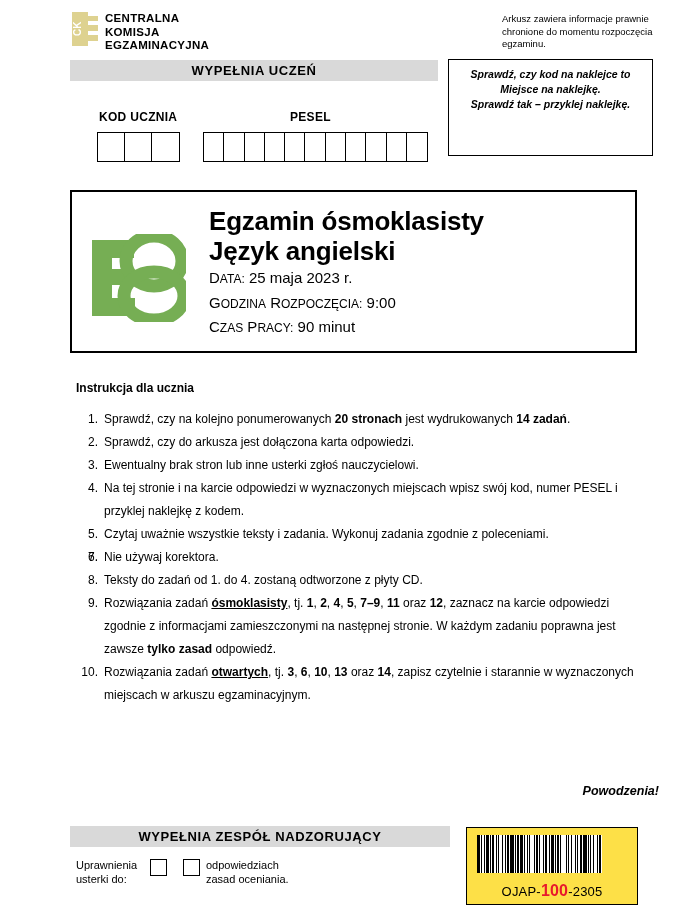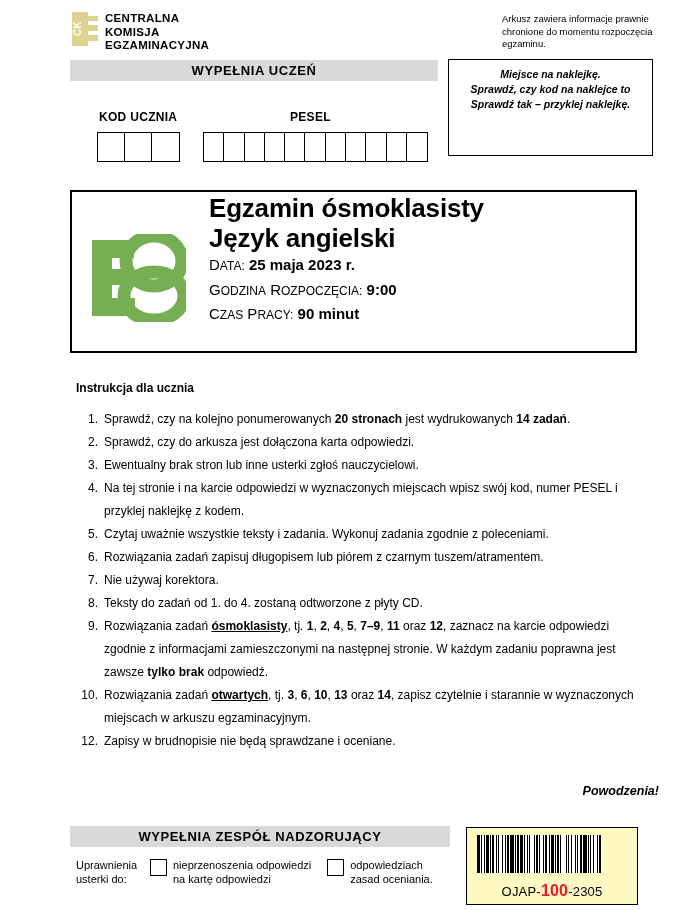--- a/index.html
+++ b/index.html
@@ -159,40 +159,40 @@
   .e8-logo {
     position: absolute;
     left: 18px;
     top: 42px;
     width: 96px;
     height: 88px;
   }
   .title-texts {
     position: absolute;
     left: 137px;
-    top: 1px;
+    top: 14px;
   }
   .exam-title {
     font-size: 26px;
     font-weight: bold;
     line-height: 30px;
     letter-spacing: -0.2px;
   }
   .meta-line {
     font-size: 15px;
     line-height: 22.5px;
     margin-top: 1px;
   }
   .meta-line .smallcap {
     font-size: 15px;
   }
   .meta-line .smallcap .sc {
     font-size: 12px;
   }
-  .meta-line b { font-weight: bold; }
+  .meta-line b { font-weight: normal; }
 
   
   .instr-heading {
     position: absolute;
     left: 76px;
     top: 381px;
     font-size: 12px;
     font-weight: bold;
   }
   .instr-list {
@@ -258,21 +258,21 @@
   .perm-opt .opt-text { line-height: 14px; }
 
   .barcode-box {
     position: absolute;
     left: 466px;
     top: 827px;
     width: 172px;
     height: 78px;
     border: 1.4px solid #000;
     box-sizing: border-box;
-    background: #fef9c3;
+    background: #fde047;
     display: flex;
     flex-direction: column;
     align-items: center;
     justify-content: center;
   }
   .barcode-bars {
     width: 150px;
     height: 38px;
     display: flex;
     align-items: stretch;
@@ -328,22 +328,22 @@
     <span class="cell"></span>
     <span class="cell"></span>
     <span class="cell"></span>
     <span class="cell"></span>
     <span class="cell"></span>
     <span class="cell"></span>
     <span class="cell"></span>
   </div>
 
 <div class="sticker-box">
+  <div>Sprawdź, czy kod na naklejce to</div>
   <div>Miejsce na naklejkę.</div>
-  <div>Sprawdź, czy kod na naklejce to</div>
   <div>Sprawdź tak – przyklej naklejkę.</div>
 </div>
 
 <div class="title-box">
   <svg class="e8-logo" viewBox="0 0 96 88">
     <path d="M2 6 H44 V24 H22 V35 H42 V51 H22 V64 H45 V82 H2 Z" fill="#76ae54"></path>
     <ellipse cx="64" cy="27" rx="28" ry="25" fill="none" stroke="#76ae54" stroke-width="13"></ellipse>
     <ellipse cx="64" cy="62" rx="30" ry="24" fill="none" stroke="#76ae54" stroke-width="13"></ellipse>
   </svg>
   <div class="title-texts">
@@ -364,42 +364,37 @@
   </div>
 </div>
 
 <div class="instr-heading">Instrukcja dla ucznia</div>
 <div class="instr-list" id="instr-list">
     <div class="instr-item"><span class="num">1.</span><span>Sprawdź, czy na kolejno ponumerowanych <b>20 stronach</b> jest wydrukowanych <b>14 zadań</b>.</span></div>
     <div class="instr-item"><span class="num">2.</span><span>Sprawdź, czy do arkusza jest dołączona karta odpowiedzi.</span></div>
     <div class="instr-item"><span class="num">3.</span><span>Ewentualny brak stron lub inne usterki zgłoś nauczycielowi.</span></div>
     <div class="instr-item"><span class="num">4.</span><span>Na tej stronie i na karcie odpowiedzi w wyznaczonych miejscach wpisz swój kod, numer PESEL i przyklej naklejkę z kodem.</span></div>
     <div class="instr-item"><span class="num">5.</span><span>Czytaj uważnie wszystkie teksty i zadania. Wykonuj zadania zgodnie z poleceniami.</span></div>
-    <div class="instr-item"><span class="num">6.</span><span>Rozwiązania zadań zapisuj długopisem lub piórem z czarnym tuszem/atramentem.</span></div>
+    <div class="instr-item"><span class="num">6.</span></div>
     <div class="instr-item"><span class="num">7.</span><span>Nie używaj korektora.</span></div>
     <div class="instr-item"><span class="num">8.</span><span>Teksty do zadań od 1. do 4. zostaną odtworzone z płyty CD.</span></div>
-    <div class="instr-item"><span class="num">9.</span><span>Rozwiązania zadań <u>ósmoklasisty</u>, tj. <b>1</b>, <b>2</b>, <b>4</b>, <b>5</b>, <b>7–9</b>, <b>11</b> oraz <b>12</b>, zaznacz na karcie odpowiedzi zgodnie z informacjami zamieszczonymi na następnej stronie. W każdym zadaniu poprawna jest zawsze <b>tylko brak</b> odpowiedź.</span></div>
+    <div class="instr-item"><span class="num">9.</span><span>Rozwiązania zadań <u>ósmoklasisty</u>, tj. <b>1</b>, <b>2</b>, <b>4</b>, <b>5</b>, <b>7–9</b>, <b>11</b> oraz <b>12</b>, zaznacz na karcie odpowiedzi zgodnie z informacjami zamieszczonymi na następnej stronie. W każdym zadaniu poprawna jest zawsze <b>tylko zasad</b> odpowiedź.</span></div>
     <div class="instr-item"><span class="num">10.</span><span>Rozwiązania zadań <u>otwartych</u>, tj. <b>3</b>, <b>6</b>, <b>10</b>, <b>13</b> oraz <b>14</b>, zapisz czytelnie i starannie w wyznaczonych miejscach w arkuszu egzaminacyjnym.</span></div>
-    <div class="instr-item"><span class="num">12.</span><span>Zapisy w brudnopisie nie będą sprawdzane i oceniane.</span></div>
   </div>
 <div class="good-luck">Powodzenia!</div>
 
 <div class="grey-band band-nadzor">WYPEŁNIA ZESPÓŁ NADZORUJĄCY</div>
 
 <div class="perm-wrap">
   <div class="perm-label">
     <div>Uprawnienia</div>
     <div>usterki do:</div>
   </div>
   <div class="perm-opt">
     <span class="checkbox"></span>
-    <span class="opt-text">
-      <span>nieprzenoszenia odpowiedzi</span><br>
-      <span>na kartę odpowiedzi</span>
-    </span>
   </div>
   <div class="perm-opt">
     <span class="checkbox"></span>
     <span class="opt-text">
       <span>odpowiedziach</span><br>
       <span>zasad oceniania.</span>
     </span>
   </div>
 </div>
 

